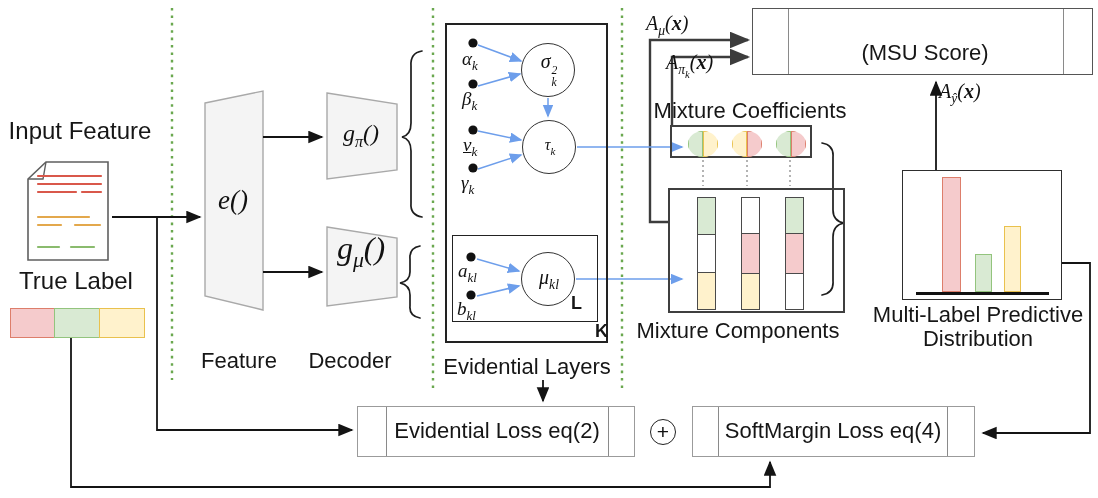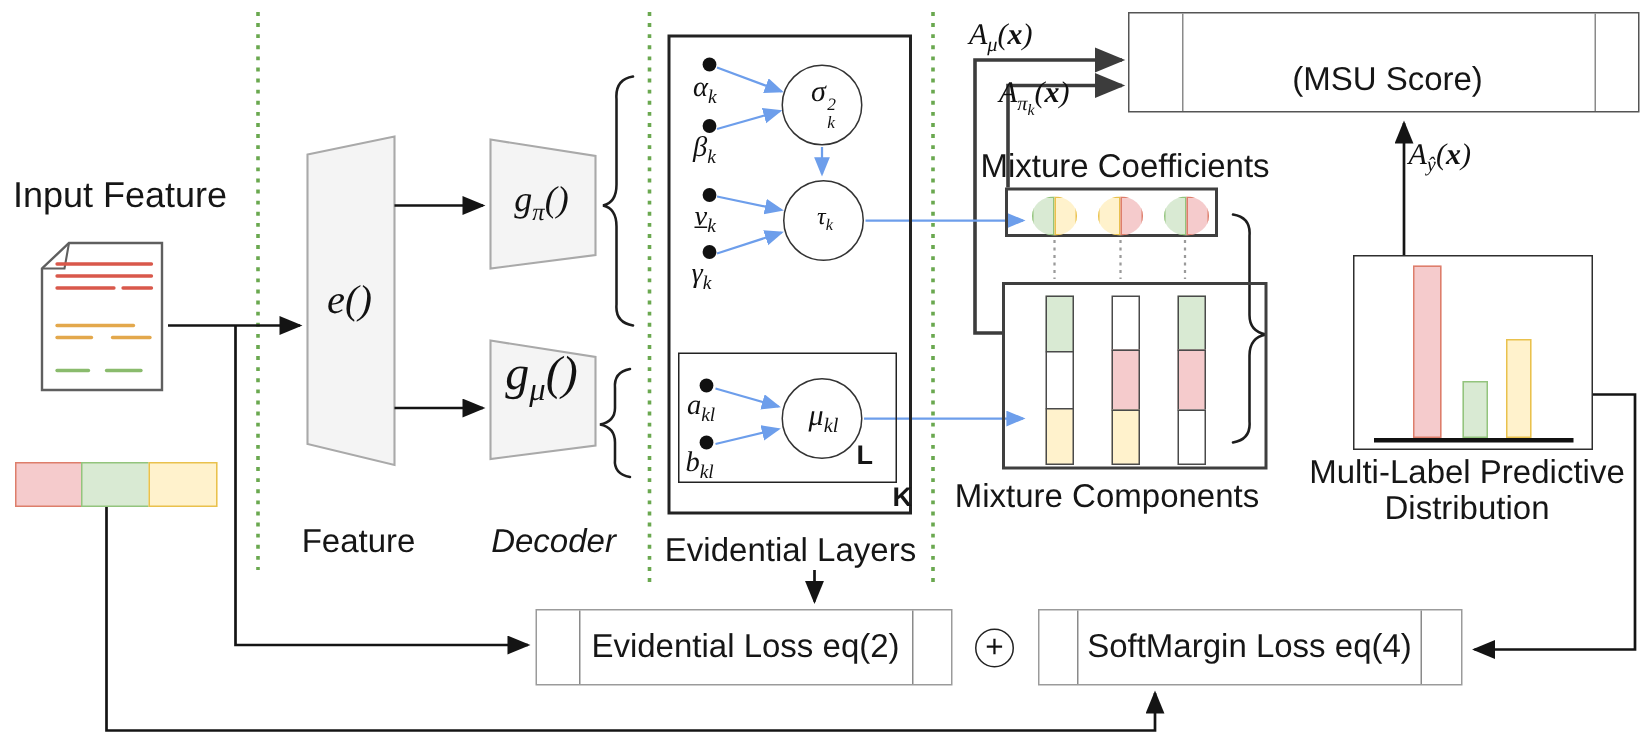--- a/index.html
+++ b/index.html
@@ -184,22 +184,23 @@
       <div class="tl-seg" style="background: rgb(245, 203, 204); border: 1.6px solid rgb(221, 126, 107);"></div>
       <div class="tl-seg" style="background: rgb(217, 234, 211); border: 1.6px solid rgb(147, 196, 125);"></div>
       <div class="tl-seg" style="background: rgb(255, 242, 204); border: 1.6px solid rgb(233, 193, 77);"></div>
     </div>
 
   <div class="node" style="left:521px;top:43px;"></div>
   <div class="node" style="left:522px;top:120px;"></div>
   <div class="node" style="left:521px;top:252px;"></div>
 
   <div class="lbl big ctr" style="left:80px;top:118px;">Input Feature</div>
+  <div class="lbl big ctr" style="left:76px;top:268px;">True Label</div>
   <div class="lbl ctr" style="left:239px;top:349px;">Feature</div>
-  <div class="lbl ctr" style="left:369px;top:349px;font-style:italic;">Decoder</div>
+  <div class="lbl ctr" style="left:350px;top:349px;">Decoder</div>
   <div class="lbl ctr" style="left:527px;top:355px;">Evidential Layers</div>
   <div class="lbl ctr" style="left:750px;top:99px;">Mixture Coefficients</div>
   <div class="lbl ctr" style="left:738px;top:319px;">Mixture Components</div>
   <div class="lbl ctr" style="left:978px;top:303px;">Multi-Label Predictive</div>
   <div class="lbl ctr" style="left:978px;top:327px;">Distribution</div>
   <div class="lbl ctr" style="left:925px;top:41px;">(MSU Score)</div>
   <div class="lbl ctr" style="left:497px;top:419px;">Evidential Loss eq(2)</div>
   <div class="lbl ctr" style="left:833px;top:419px;">SoftMargin Loss eq(4)</div>
   <div class="lbl" style="left:595px;top:322px;font-size:18px;font-weight:bold;">K</div>
   <div class="lbl" style="left:571px;top:294px;font-size:18px;font-weight:bold;">L</div>
@@ -239,17 +240,17 @@
   <div class="math mctr" style="left:549px;top:279px;font-size:20px;">
     <span>μ</span><sub>kl</sub>
   </div>
 
   <div class="math" style="left:646px;top:13px;font-size:20px;">
     <span>A</span><sub>μ</sub><span>(</span><b>x</b><span>)</span>
   </div>
   <div class="math" style="left:666px;top:52px;font-size:20px;">
     <span>A</span><sub><span>π</span><sub>k</sub></sub><span>(</span><b>x</b><span>)</span>
   </div>
-  <div class="math" style="left:939px;top:81px;font-size:20px;margin-top:12px;">
+  <div class="math" style="left:939px;top:81px;font-size:20px;">
     <span>A</span><sub>ŷ</sub><span>(</span><b>x</b><span>)</span>
   </div>
 
 </div>
 
 </body></html>

